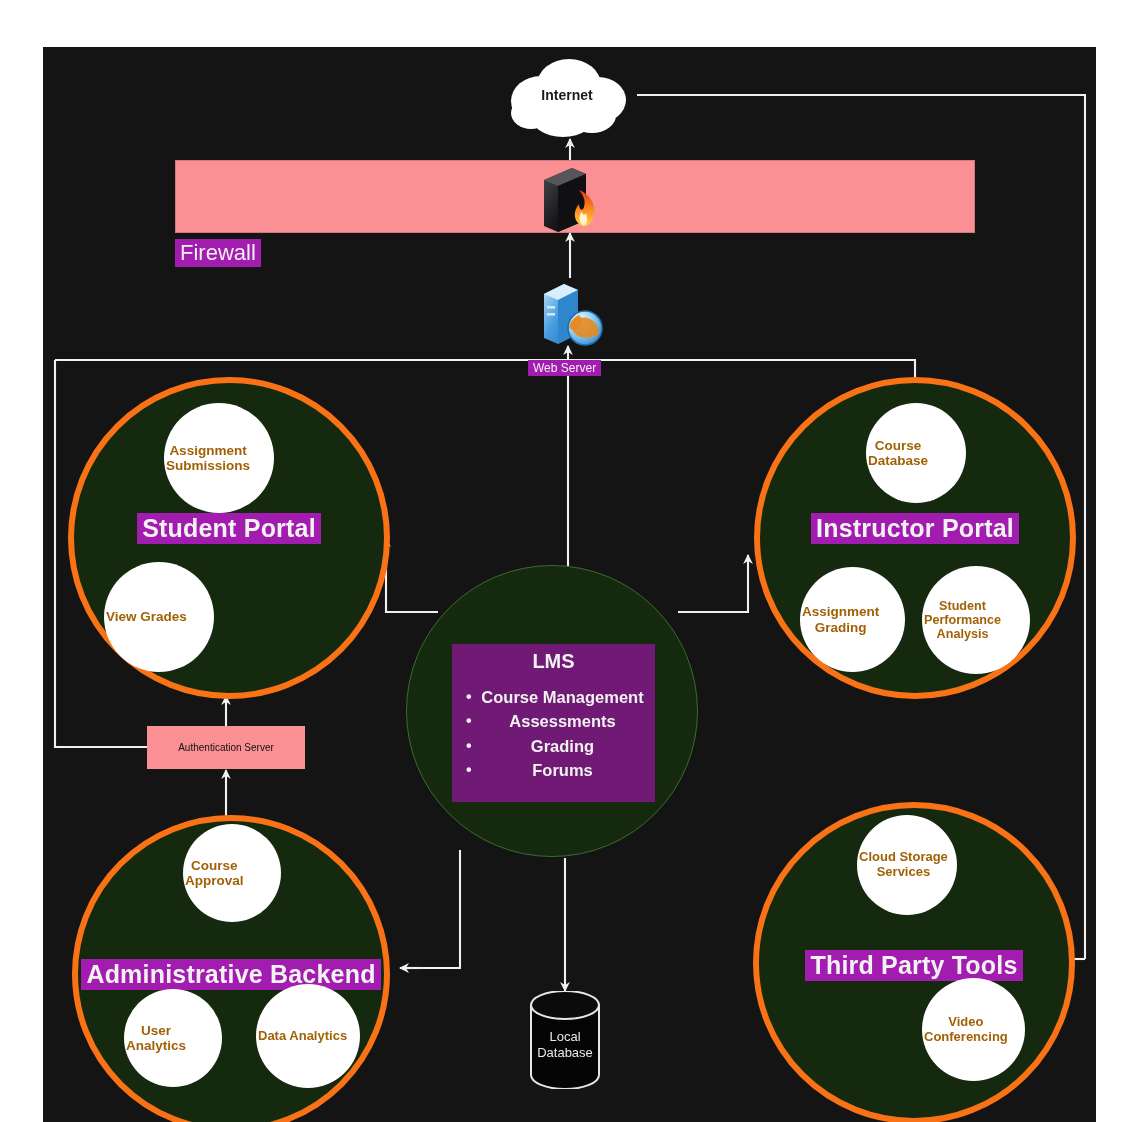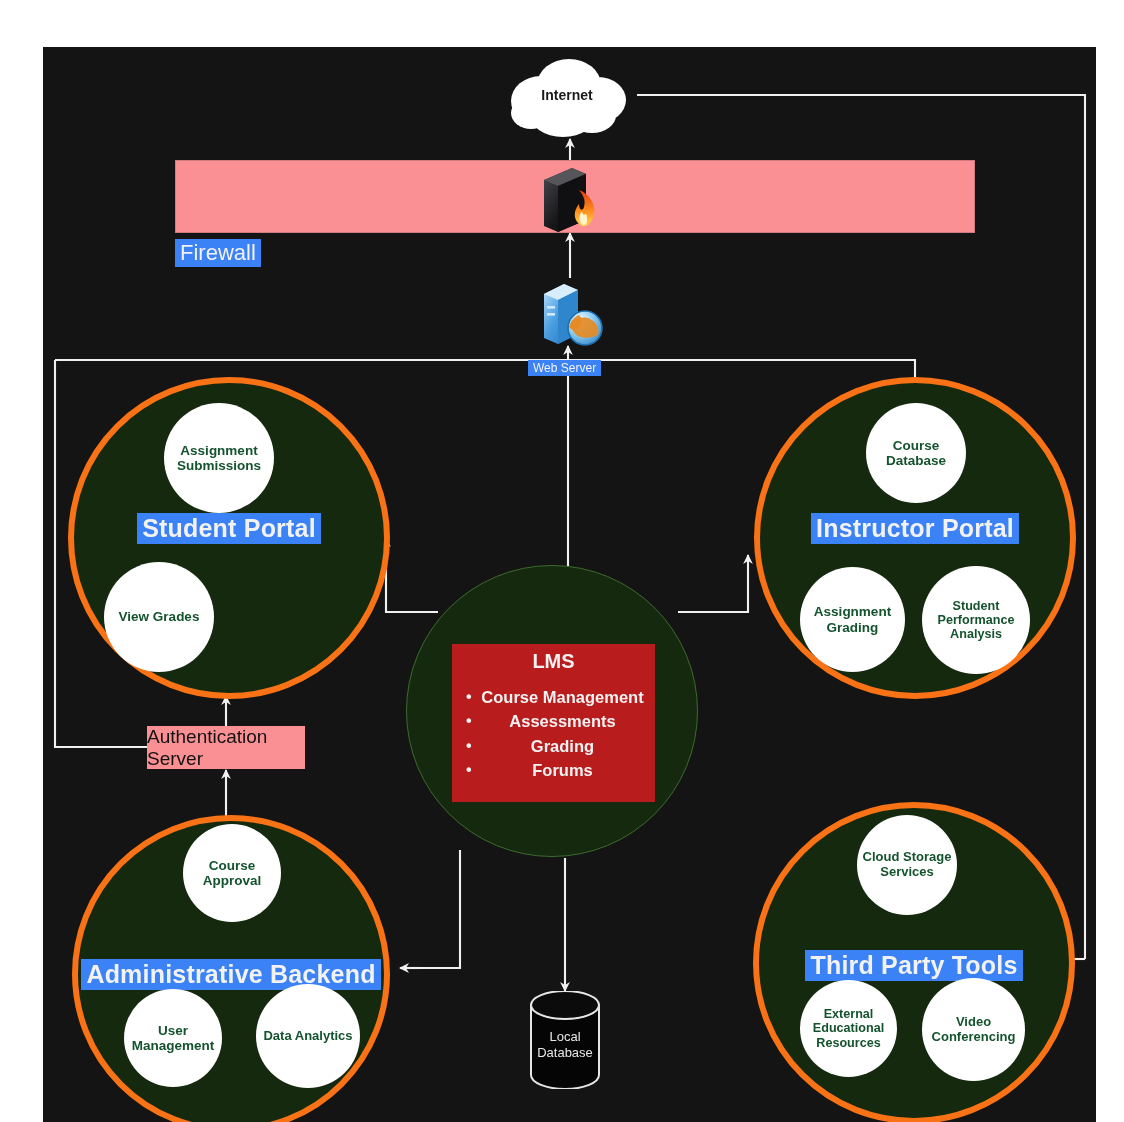--- a/index.html
+++ b/index.html
@@ -30,21 +30,21 @@
   #svg-layer {
     position: absolute;
     left: 0; top: 0;
     width: 1124px;
     height: 1122px;
     pointer-events: none;
   }
 
   
   .hl {           
-    background: #3b82f6;
+    background: #a21caf;
     color: #f2f2f2;
     padding: 1px 5px;
     white-space: nowrap;
     display: inline-block;
   }
 
   
   #internet-cloud {
     position: absolute;
     left: 497px; top: 15px;
@@ -103,24 +103,24 @@
     width: 100%;
     text-align: center;
     font-size: 25px;
     font-weight: bold;
     letter-spacing: 0.2px;
   }
   .leaf {
     position: absolute;
     border-radius: 50%;
     background: #ffffff;
-    color: #14532d;
+    color: #a16207;
     display: flex;
     align-items: center;
-    justify-content: center;
+    justify-content: flex-start;
     text-align: center;
     font-size: 13.5px;
     font-weight: bold;
     line-height: 1.12;
     box-sizing: border-box;
     padding: 2px;
   }
 
   
   #lms-circle {
@@ -129,21 +129,21 @@
     width: 292px; height: 292px;
     border-radius: 50%;
     background: #15290f;
     border: 1px solid #3d6b2e;
     box-sizing: border-box;
   }
   #lms-box {
     position: absolute;
     left: 452px; top: 604px;
     width: 203px; height: 158px;
-    background: #b91c1c;
+    background: #701a75;
     box-sizing: border-box;
   }
   #lms-title {
     text-align: center;
     font-size: 20px;
     font-weight: bold;
     color: #f2f2f2;
     margin-top: 6px;
   }
   #lms-list {
@@ -170,21 +170,21 @@
 
   
   #auth-server {
     position: absolute;
     left: 147px; top: 686px;
     width: 158px; height: 43px;
     background: #fb9094;
     display: flex;
     align-items: center;
     justify-content: center;
-    font-size: 19px;
+    font-size: 10px;
     color: #121212;
   }
 
   
   #local-db {
     position: absolute;
     left: 527px; top: 951px;
     width: 76px; height: 98px;
   }
   #local-db .db-label {
@@ -364,36 +364,33 @@
 
   <div class="cluster" style="left:72px;top:775px;width:318px;height:318px;">
     <div class="cluster-title" style="top:138px;">
       <span class="hl">Administrative Backend</span>
     </div>
   </div>
   <div class="leaf" style="left:183px;top:784px;width:98px;height:98px;">
     <span><span>Course</span><br><span>Approval</span></span>
   </div>
   <div class="leaf" style="left:124px;top:949px;width:98px;height:98px;">
-    <span><span>User</span><br><span>Management</span></span>
+    <span><span>User</span><br><span>Analytics</span></span>
   </div>
   <div class="leaf" style="left:256px;top:944px;width:104px;height:104px;font-size:13px;">
     <span>Data Analytics</span>
   </div>
 
   <div class="cluster" style="left:753px;top:762px;width:322px;height:322px;">
     <div class="cluster-title" style="top:142px;">
       <span class="hl">Third Party Tools</span>
     </div>
   </div>
   <div class="leaf" style="left:857px;top:775px;width:100px;height:100px;font-size:13px;">
     <span><span>Cloud Storage</span><br><span>Services</span></span>
-  </div>
-  <div class="leaf" style="left:800px;top:940px;width:97px;height:97px;font-size:12.6px;">
-    <span><span>External</span><br><span>Educational</span><br><span>Resources</span></span>
   </div>
   <div class="leaf" style="left:922px;top:938px;width:103px;height:103px;font-size:13px;">
     <span><span>Video</span><br><span>Conferencing</span></span>
   </div>
 
   <div id="local-db">
     <svg width="76" height="98" viewBox="0 0 76 98">
       <path d="M4,14 L4,84 A34,14 0 0 0 72,84 L72,14 Z" fill="#050505" stroke="#e6e6e6" stroke-width="2"></path>
       <ellipse cx="38" cy="14" rx="34" ry="14" fill="#0b0b0b" stroke="#e6e6e6" stroke-width="2"></ellipse>
     </svg>

